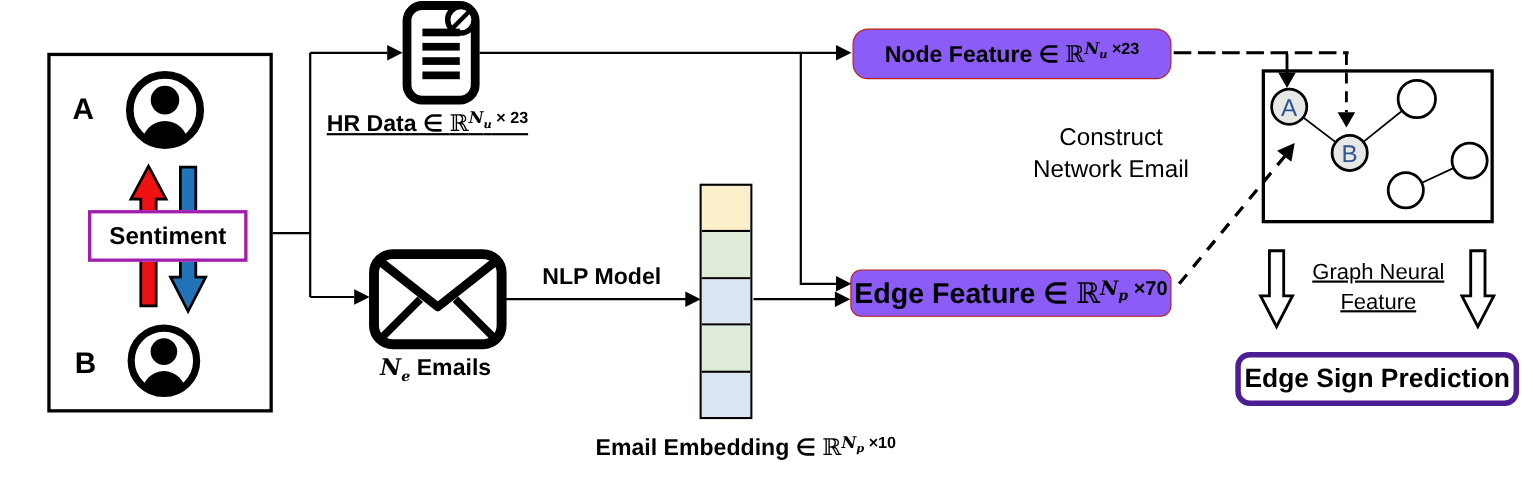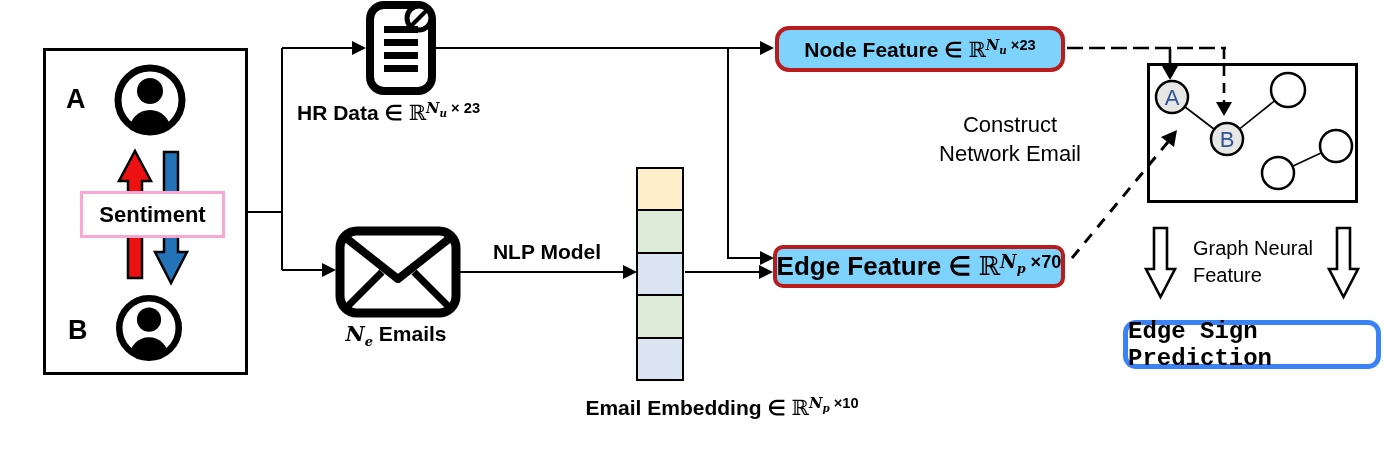--- a/index.html
+++ b/index.html
@@ -9,64 +9,64 @@
   .abs { position: absolute; }
 
   
   .connectors { position: absolute; left: 0; top: 0; z-index: 6; pointer-events: none; }
 
   
   .lpanel { left: 43px; top: 48px; width: 205px; height: 327px; border: 3px solid #000; background: #fff; z-index: 1; }
   .lpanel svg.inner { position: absolute; left: 0; top: 0; }
   .person-label { position: absolute; font-size: 27px; font-weight: bold; }
   .sentiment-box { position: absolute; left: 34px; top: 140px; width: 145px; height: 47px;
-    background: #fff; border: 3px solid #f9a8d4; display: flex; align-items: center; justify-content: center;
+    background: #fff; border: 3px solid #a21caf; display: flex; align-items: center; justify-content: center;
     font-size: 22px; font-weight: bold; z-index: 3; }
 
   .caption { left: 18px; top: 379px; width: 265px; text-align: center;
     font-size: 22px; font-weight: bold; line-height: 27px; }
 
   
   .mvar { font-family: "DejaVu Serif", serif; font-style: italic; font-weight: bold; }
   .msub { font-size: 0.62em; font-family: "DejaVu Serif", serif; font-style: italic; font-weight: bold; }
   .bb  { font-family: "DejaVu Serif", "DejaVu Sans", serif; font-weight: normal; }
   .sup { font-size: 0.70em; vertical-align: 7px; }
   .sup .msub { font-size: 0.70em; }
 
   .feat-label { white-space: nowrap; font-weight: bold; }
 
-  .hr-label { left: 297px; top: 99px; font-size: 21px; }
+  .hr-label { left: 297px; top: 99px; font-size: 21px; text-decoration: underline; }
   .emails-caption { left: 396px; top: 320px; transform: translateX(-50%);
     font-size: 21px; font-weight: bold; line-height: 27px; white-space: nowrap; }
   .nlp-label { left: 547px; top: 240px; transform: translateX(-50%); font-size: 21px; font-weight: bold; }
 
   .stack { left: 636px; top: 167px; width: 48px; height: 214px; border: 2px solid #000;
     display: flex; flex-direction: column; z-index: 1; }
   .stack .cell { flex: 1; border-bottom: 2px solid #000; }
   .stack .cell:last-child { border-bottom: none; }
 
-  .embed-label { left: 678px; top: 394px; transform: translateX(-50%); font-size: 21px; margin-left: 44px; }
-
-  .pill { background: #7dd3fc; border: 4px solid #b91c1c; border-radius: 14px;
+  .embed-label { left: 678px; top: 394px; transform: translateX(-50%); font-size: 21px; }
+
+  .pill { background: #8b5cf6; border: 1px solid #b91c1c; border-radius: 14px;
     display: flex; align-items: center; justify-content: center; z-index: 1; }
   .node-feature { left: 775px; top: 26px; width: 290px; height: 46px; font-size: 21px; }
   .edge-feature { left: 773px; top: 245px; width: 292px; height: 43px; font-size: 26px; border-radius: 10px; }
 
   .construct-label { left: 1010px; top: 110px; transform: translateX(-50%);
     text-align: center; font-size: 22px; font-weight: normal; line-height: 29px; white-space: nowrap; }
 
   .graph-box { left: 1147px; top: 63px; width: 211px; height: 140px; border: 3px solid #000; background: #fff; z-index: 1; }
 
   .gnn-label { left: 1253px; top: 235px; transform: translateX(-50%);
-    font-size: 20px; font-weight: normal; line-height: 27px; white-space: nowrap; }
+    text-align: center; font-size: 20px; font-weight: normal; line-height: 27px; white-space: nowrap; text-decoration: underline; }
 
   .edge-sign { left: 1123px; top: 320px; width: 258px; height: 49px;
-    background: #fff; border: 5px solid #3b82f6; border-radius: 13px;
+    background: #fff; border: 5px solid #4c1d95; border-radius: 13px;
     display: flex; align-items: center; justify-content: center;
-    font-size: 24px; font-weight: bold; z-index: 1; font-family: Liberation Mono, monospace; }
+    font-size: 24px; font-weight: bold; z-index: 1; }
 </style>
 </head>
 <body>
 
 <div class="canvas">
 
   <div class="abs lpanel">
     <svg class="inner" width="199" height="321" viewBox="0 0 199 321">
       <defs>
         <g id="person">

